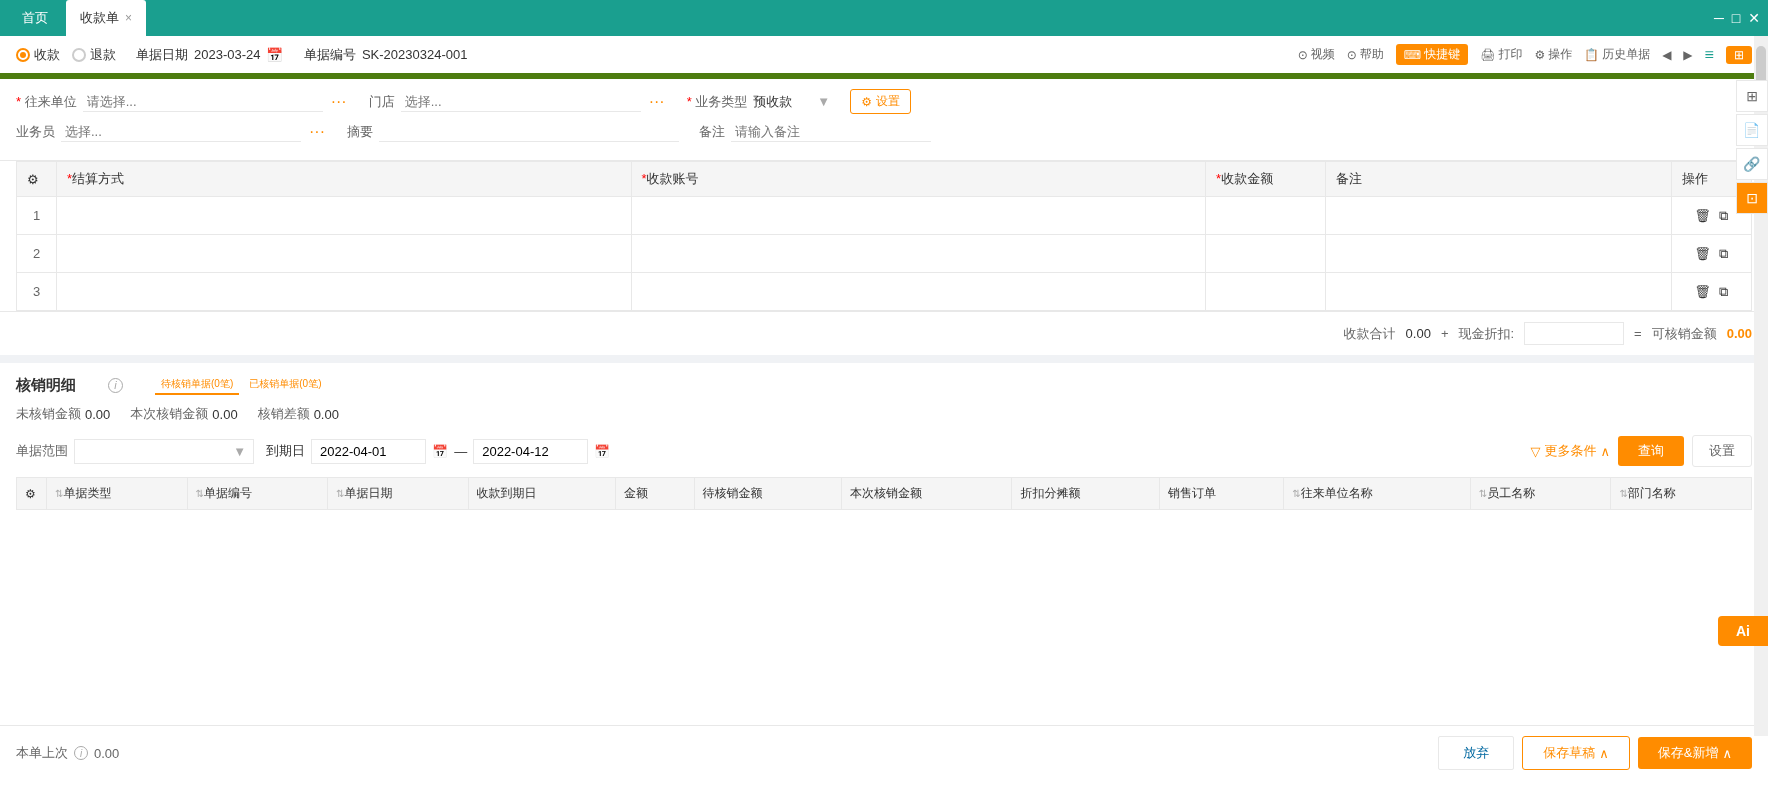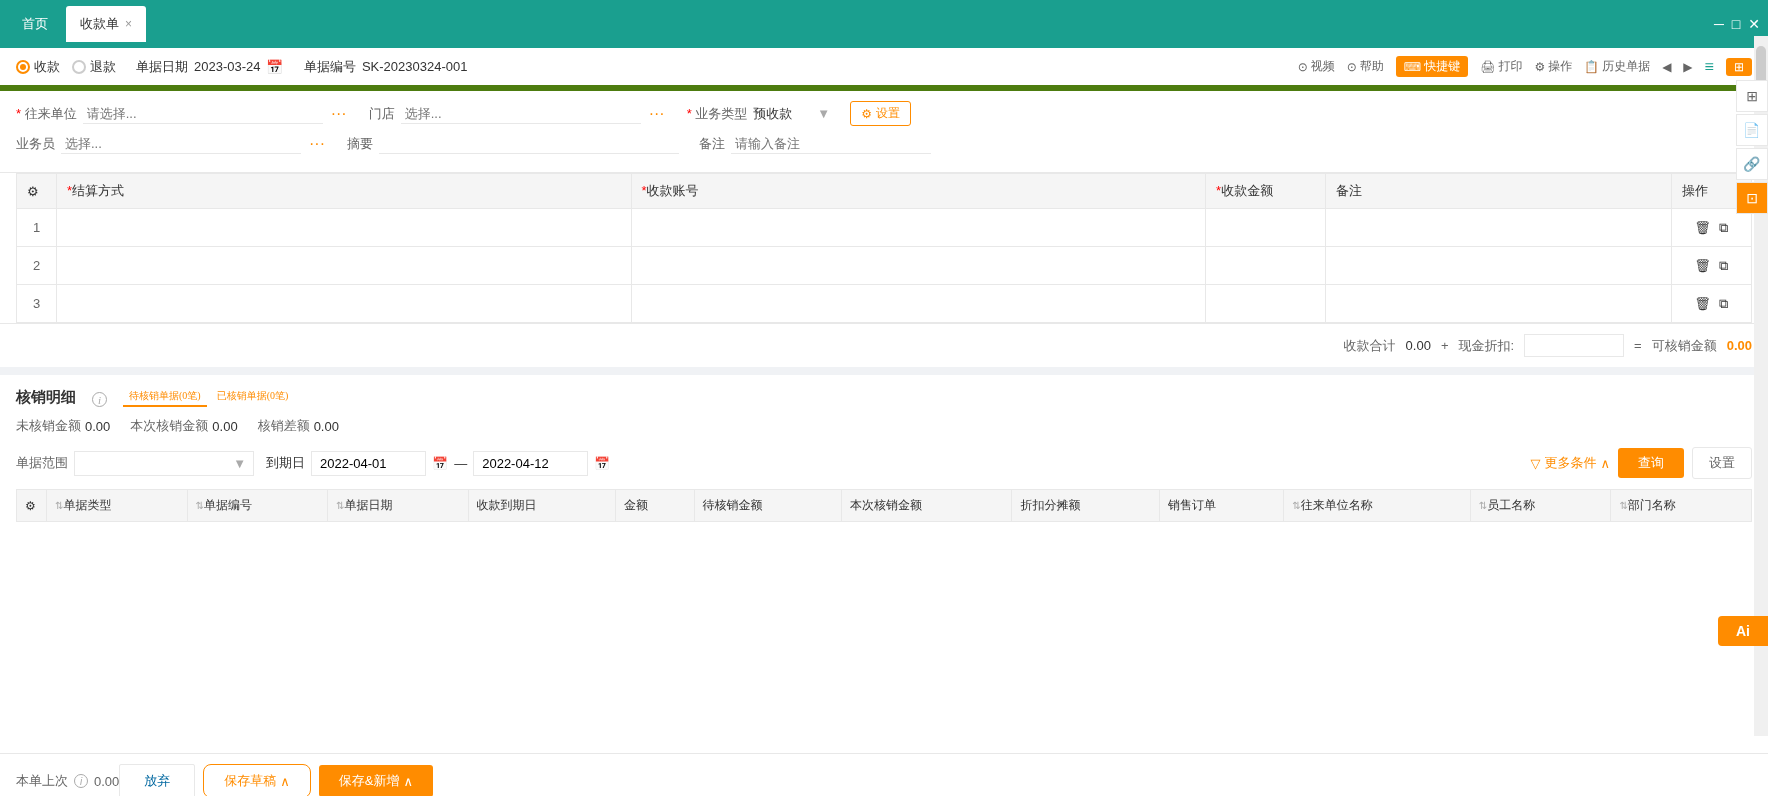--- a/index.html
+++ b/index.html
@@ -3,21 +3,21 @@
   <meta charset="utf-8">
   <style>
     * { box-sizing: border-box; margin: 0; padding: 0; }
     body { font-family: 'Microsoft YaHei', Arial, sans-serif; font-size: 13px; background: #f0f2f5; color: #333; overflow: hidden; }
 
     
     .tab-bar {
       display: flex;
       align-items: center;
       background: #1a9f8f;
-      height: 48px;
+      height: 36px;
       padding: 0 8px;
       justify-content: space-between;
     }
     .tab-bar-left { display: flex; align-items: center; gap: 4px; }
     .tab-item {
       padding: 0 14px;
       height: 36px;
       display: flex;
       align-items: center;
       cursor: pointer;
@@ -187,24 +187,23 @@
     }
 
     
     .reconcile-section {
       background: #fff;
       padding: 12px 16px;
       flex: 1;
     }
     .reconcile-header {
       display: flex;
-      align-items: flex-end;
-      gap: 16px;
+      align-items: center;
+      gap: 32px;
       margin-bottom: 10px;
-      font-family: Liberation Serif, serif;
     }
     .reconcile-title {
       font-size: 15px;
       font-weight: bold;
       color: #333;
     }
     .info-icon {
       color: #aaa;
       cursor: pointer;
       font-size: 13px;
@@ -305,43 +304,44 @@
       color: #333;
       white-space: nowrap;
     }
     .bottom-table th .sort-icon { color: #aaa; font-size: 10px; }
     .checkbox-col { width: 30px; text-align: center; }
 
     
     .footer {
       display: flex;
       align-items: center;
+      justify-content: space-between;
       padding: 10px 16px;
       border-top: 1px solid #e8e8e8;
       background: #fff;
       position: sticky;
-      bottom: 0;
+      bottom: 16px;
     }
     .footer-left { display: flex; align-items: center; gap: 6px; color: #666; font-size: 13px; }
     .footer-right { display: flex; align-items: center; gap: 8px; }
     .btn-abandon {
       background: #fff;
       border: 1px solid #e8e8e8;
       padding: 7px 24px;
       border-radius: 2px;
       cursor: pointer;
       font-size: 13px;
       color: #0369a1;
     }
     .btn-save-draft {
       background: #fff;
       border: 1px solid #ff8c00;
       color: #ff8c00;
       padding: 7px 20px;
-      border-radius: 8px;
+      border-radius: 3px;
       cursor: pointer;
       font-size: 13px;
       display: flex; align-items: center; gap: 4px;
     }
     .btn-save-new {
       background: #ff8c00;
       color: #fff;
       border: none;
       padding: 7px 20px;
       border-radius: 3px;

